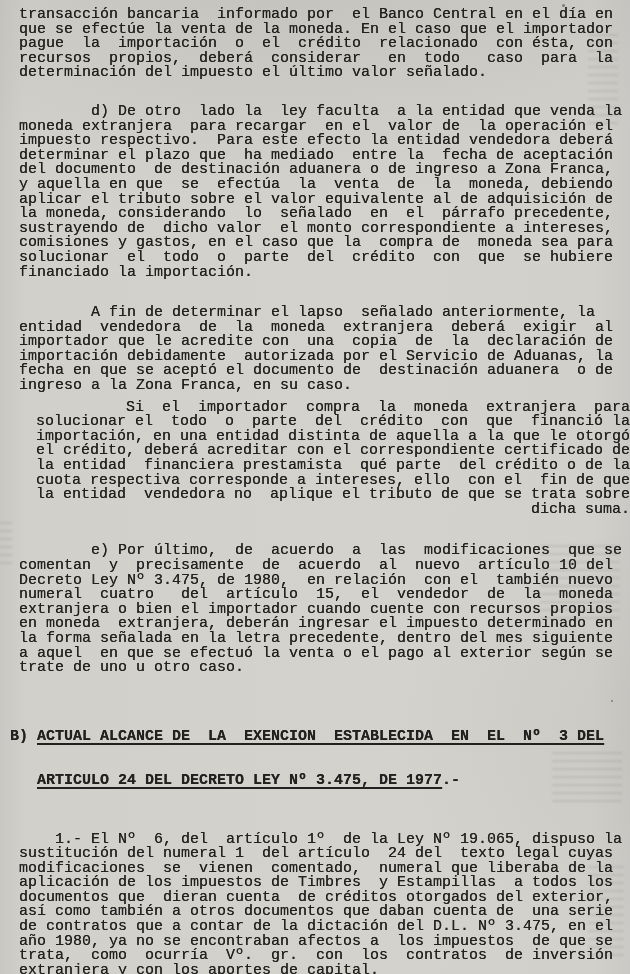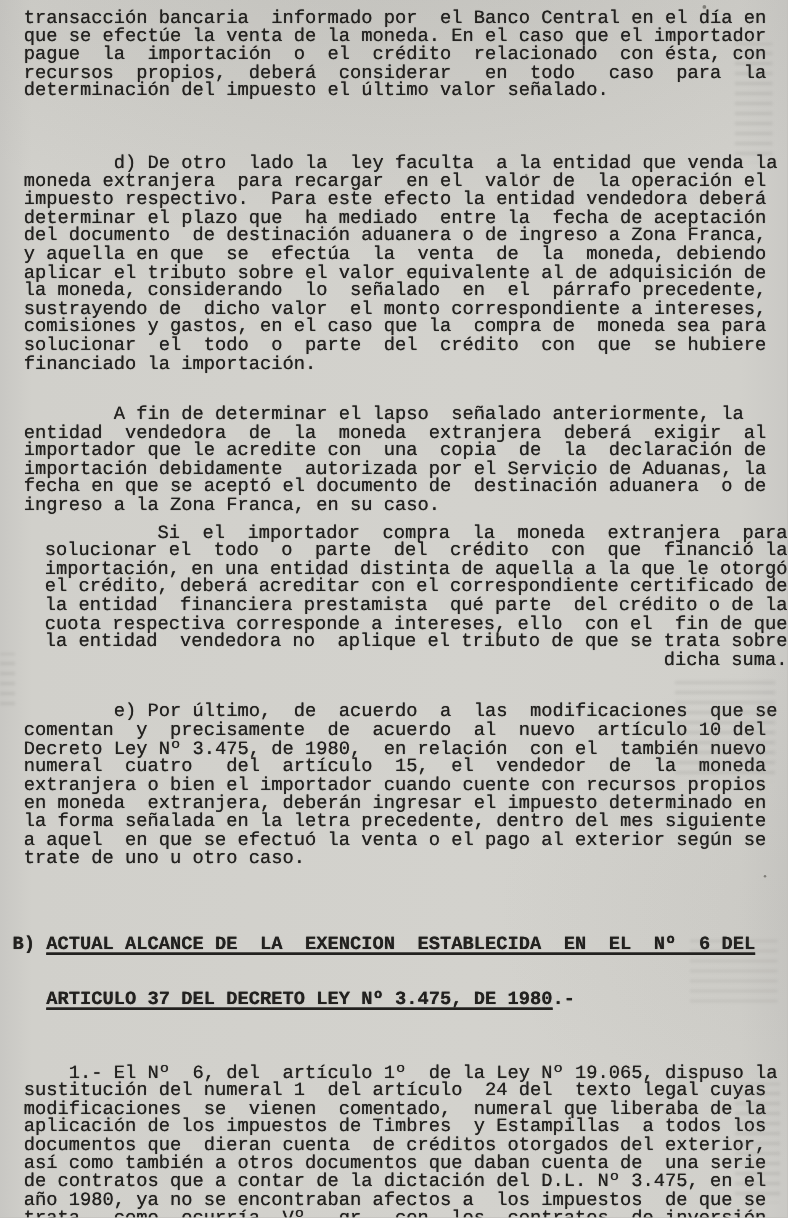--- a/index.html
+++ b/index.html
@@ -15,21 +15,21 @@
       linear-gradient(90deg, #c8c7c3 0px, #d1d0cb 4%, #d3d2cd 60%, #d1d0cb 94%, #cac9c5 100%),
       var(--paper,#d0cfca);
     font-family:"Liberation Mono","DejaVu Sans Mono",monospace;
     font-size:15px;
     line-height:14.6px;
     color:var(--ink,#22211f);
     text-shadow:0 0 0.6px rgba(28,27,25,0.85);
   }
   .block{white-space:pre;}
   .line{white-space:pre;}
-  .b-pd{margin-top:43px;}
+  .b-pd{margin-top:24px;}
   .b-pafin{margin-top:26px;}
   .b-psi{margin-top:7px;text-align:right;}
   .b-pe{margin-top:27px;}
   .b-heading{margin-top:25px;margin-left:-9px;font-weight:bold;}
   .b-p1num{margin-top:15px;}
   .u{
     text-decoration:underline;
     text-decoration-thickness:1.6px;
     text-underline-offset:3px;
   }
@@ -73,19 +73,19 @@
 
   <section class="block b-pd"><div class="line">        d) De otro  lado la  ley faculta  a la entidad que venda la</div><div class="line">moneda extranjera  para recargar  en el  valor de  la operación el</div><div class="line">impuesto respectivo.  Para este efecto la entidad vendedora deberá</div><div class="line">determinar el plazo que  ha mediado  entre la  fecha de aceptación</div><div class="line">del documento  de destinación aduanera o de ingreso a Zona Franca,</div><div class="line">y aquella en que  se  efectúa  la  venta  de  la  moneda, debiendo</div><div class="line">aplicar el tributo sobre el valor equivalente al de adquisición de</div><div class="line">la moneda, considerando  lo  señalado  en  el  párrafo precedente,</div><div class="line">sustrayendo de  dicho valor  el monto correspondiente a intereses,</div><div class="line">comisiones y gastos, en el caso que la  compra de  moneda sea para</div><div class="line">solucionar  el  todo  o  parte  del  crédito  con  que  se hubiere</div><div class="line">financiado la importación.</div></section>
 
   <section class="block b-pafin"><div class="line">        A fin de determinar el lapso  señalado anteriormente, la</div><div class="line">entidad  vendedora  de  la  moneda  extranjera  deberá  exigir  al</div><div class="line">importador que le acredite con  una  copia  de  la  declaración de</div><div class="line">importación debidamente  autorizada por el Servicio de Aduanas, la</div><div class="line">fecha en que se aceptó el documento de  destinación aduanera  o de</div><div class="line">ingreso a la Zona Franca, en su caso.</div></section>
 
   <section class="block b-psi"><div class="line">        Si  el  importador  compra  la  moneda  extranjera  para</div><div class="line">solucionar el  todo  o  parte  del  crédito  con  que  financió la</div><div class="line">importación, en una entidad distinta de aquella a la que le otorgó</div><div class="line">el crédito, deberá acreditar con el correspondiente certificado de</div><div class="line">la entidad  financiera prestamista  qué parte  del crédito o de la</div><div class="line">cuota respectiva corresponde a intereses, ello  con el  fin de que</div><div class="line">la entidad  vendedora no  aplique el tributo de que se trata sobre</div><div class="line">dicha suma.</div></section>
 
   <section class="block b-pe"><div class="line">        e) Por último,  de  acuerdo  a  las  modificaciones  que se</div><div class="line">comentan  y  precisamente  de  acuerdo  al  nuevo  artículo 10 del</div><div class="line">Decreto Ley Nº 3.475, de 1980,  en relación  con el  también nuevo</div><div class="line">numeral  cuatro   del  artículo  15,  el  vendedor  de  la  moneda</div><div class="line">extranjera o bien el importador cuando cuente con recursos propios</div><div class="line">en moneda  extranjera, deberán ingresar el impuesto determinado en</div><div class="line">la forma señalada en la letra precedente, dentro del mes siguiente</div><div class="line">a aquel  en que se efectuó la venta o el pago al exterior según se</div><div class="line">trate de uno u otro caso.</div></section>
 
   <section class="block b-heading">
-    <div class="line"><span>B) </span><span class="u">ACTUAL ALCANCE DE  LA  EXENCION  ESTABLECIDA  EN  EL  Nº  6 DEL</span></div>
-    <div class="line"><span>   </span><span class="u">ARTICULO 37 DEL DECRETO LEY Nº 3.475, DE 1980</span><span>.-</span></div>
+    <div class="line"><span>B) </span><span class="u">ACTUAL ALCANCE DE  LA  EXENCION  ESTABLECIDA  EN  EL  Nº  3 DEL</span></div>
+    <div class="line"><span>   </span><span class="u">ARTICULO 24 DEL DECRETO LEY Nº 3.475, DE 1977</span><span>.-</span></div>
   </section>
 
   <section class="block b-p1num"><div class="line">    1.- El Nº  6, del  artículo 1º  de la Ley Nº 19.065, dispuso la</div><div class="line">sustitución del numeral 1  del artículo  24 del  texto legal cuyas</div><div class="line">modificaciones  se  vienen  comentado,  numeral que liberaba de la</div><div class="line">aplicación de los impuestos de Timbres  y Estampillas  a todos los</div><div class="line">documentos que  dieran cuenta  de créditos otorgados del exterior,</div><div class="line">así como también a otros documentos que daban cuenta de  una serie</div><div class="line">de contratos que a contar de la dictación del D.L. Nº 3.475, en el</div><div class="line">año 1980, ya no se encontraban afectos a  los impuestos  de que se</div><div class="line">trata,  como  ocurría  Vº.  gr.  con  los  contratos  de inversión</div><div class="line">extranjera y con los aportes de capital.</div></section>
 
 </main>
 
 </body></html>

